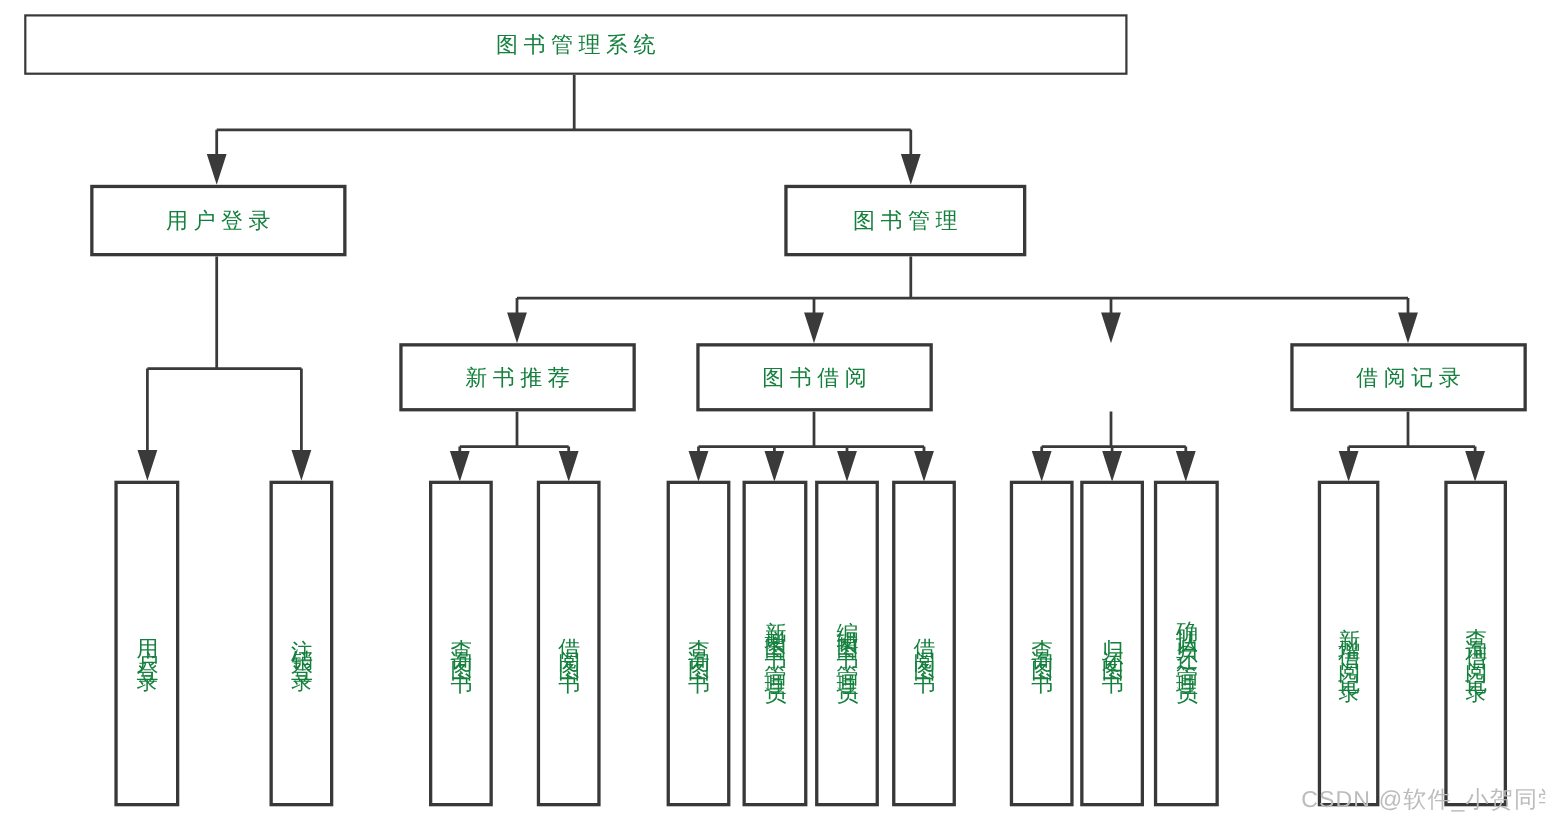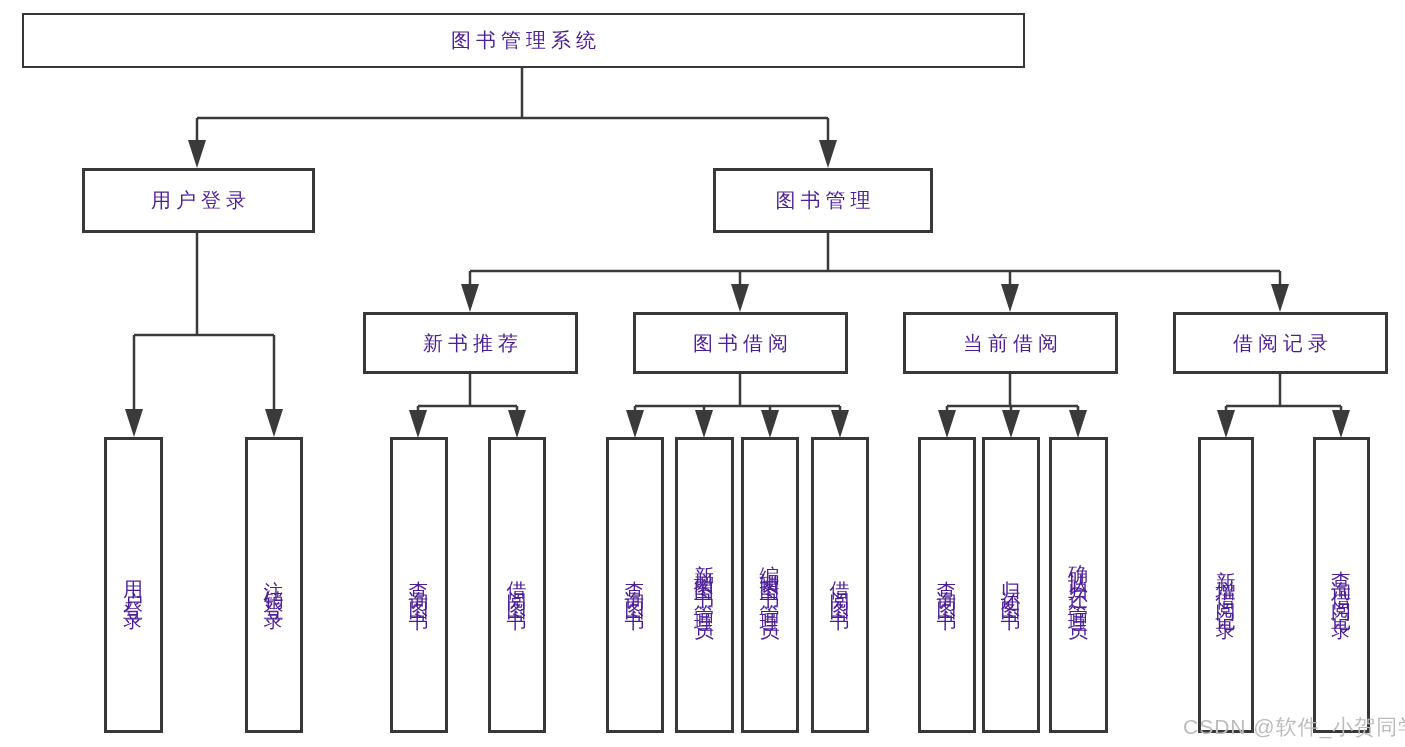--- a/index.html
+++ b/index.html
@@ -24,21 +24,21 @@
     z-index: 1;
   }
   .box {
     position: absolute;
     box-sizing: border-box;
     background: #ffffff;
     border: 3px solid #383838;
     display: flex;
     align-items: center;
     justify-content: center;
-    color: #4c1d95;
+    color: #15803d;
     z-index: 2;
   }
   .box.root   { border-width: 2.5px; }
   .h-label {
     font-size: 20px;
     letter-spacing: 5px;
     text-indent: 5px;
     white-space: nowrap;
   }
   .v-label {
@@ -105,23 +105,20 @@
   <div class="box" style="left:713px; top:168px; width:220px; height:65px;">
     <span class="h-label">图书管理</span>
   </div>
 
   <div class="box" style="left:363px; top:312px; width:215px; height:62px;">
     <span class="h-label">新书推荐</span>
   </div>
   <div class="box" style="left:633px; top:312px; width:215px; height:62px;">
     <span class="h-label">图书借阅</span>
   </div>
-  <div class="box" style="left:903px; top:312px; width:215px; height:62px;">
-    <span class="h-label">当前借阅</span>
-  </div>
   <div class="box" style="left:1173px; top:312px; width:215px; height:62px;justify-content:center;">
     <span class="h-label">借阅记录</span>
   </div>
 
   <div class="box leaf" style="left:104px; top:437px; width:59px; height:296px;">
     <span class="v-label">用户登录</span>
   </div>
   <div class="box leaf" style="left:245px; top:437px; width:58px; height:296px;">
     <span class="v-label">注销登录</span>
   </div>

